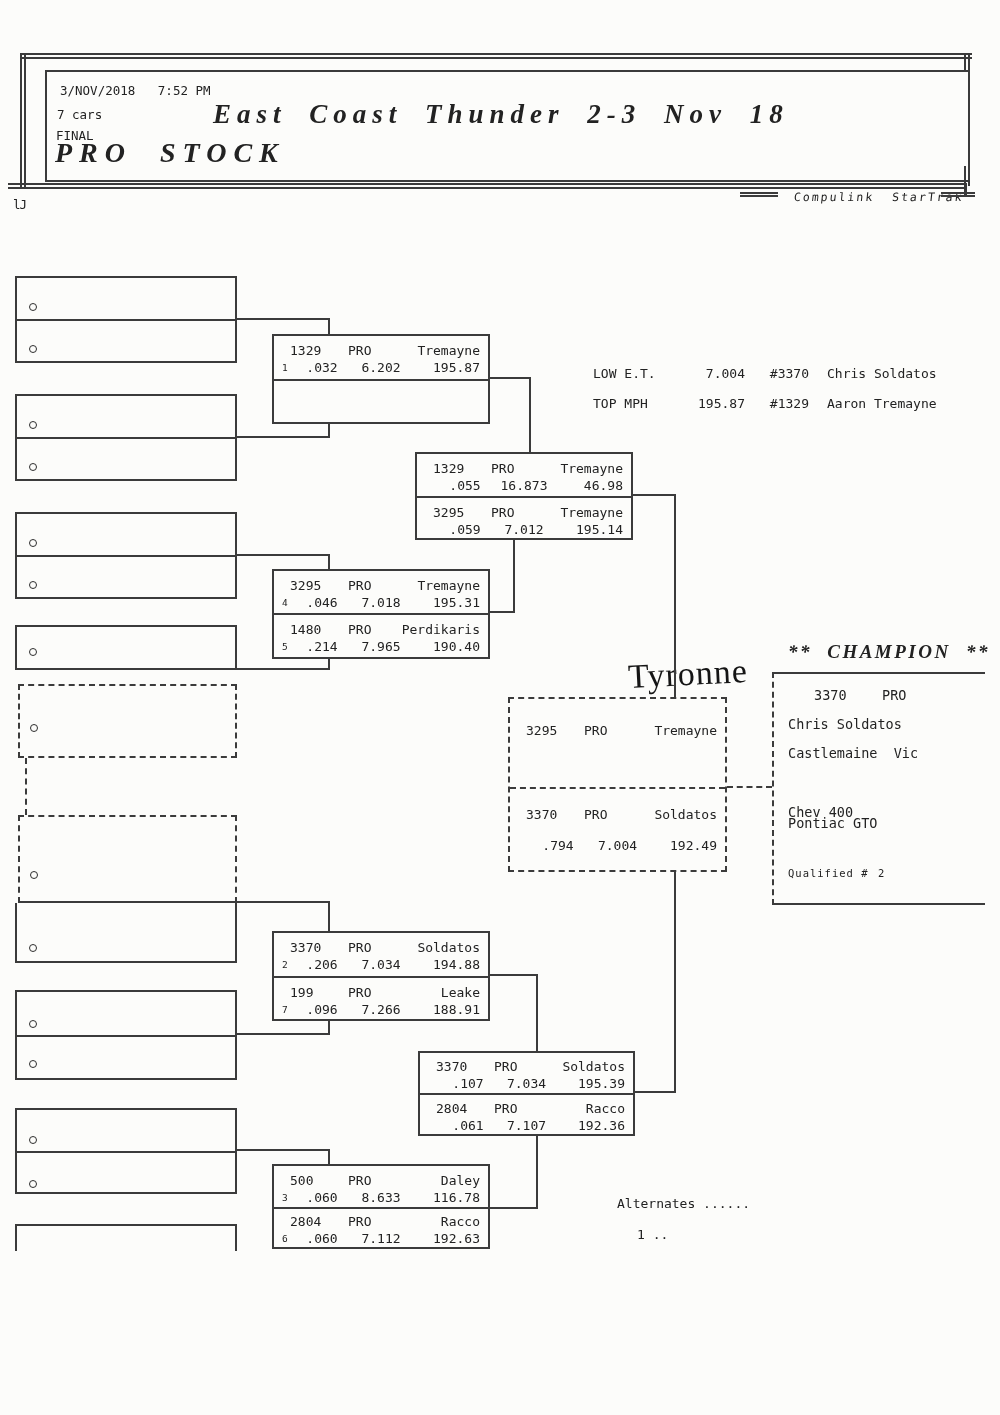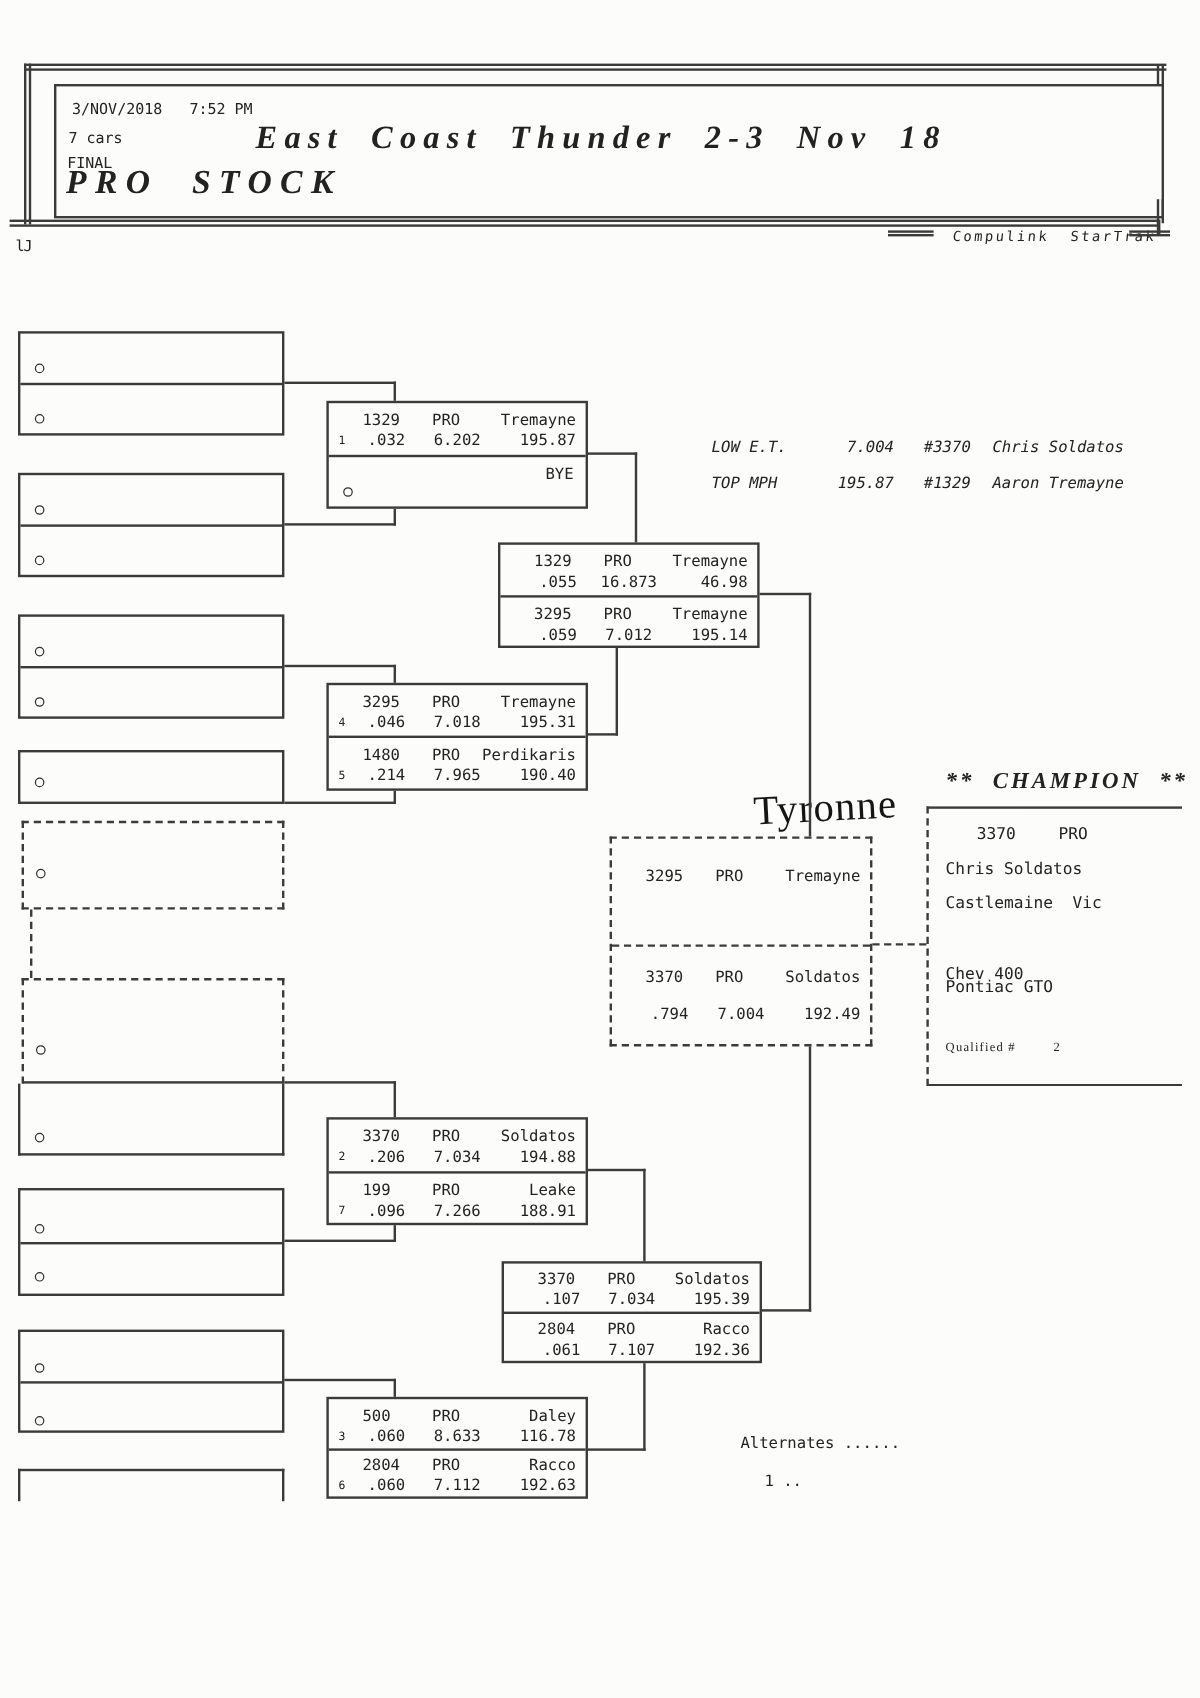--- a/index.html
+++ b/index.html
@@ -31,43 +31,43 @@
   }
   .brand{font-size:11.5px;letter-spacing:2px;transform:skewX(-6deg);white-space:pre;}
   
   .box{position:absolute;border:2px solid var(--line);box-sizing:border-box;background:transparent;}
   .dashed{border-style:dashed;}
   .slot{position:relative;box-sizing:border-box;}
   .divb{border-bottom:2px solid var(--line);}
   .divb-dash{border-bottom:2px dashed var(--line);}
   .o{position:absolute;width:8px;height:8px;border:1.8px solid #2e2e2e;border-radius:50%;box-sizing:border-box;}
   .conn{position:absolute;box-sizing:border-box;}
-  .r1{display:flex;align-items:center;font-size:13px;line-height:15px;padding:7px 8px 0 28px;white-space:nowrap;}
+  .r1{display:flex;align-items:center;font-size:13px;line-height:15px;padding:7px 8px 0 16px;white-space:nowrap;}
   .r1 .num{min-width:58px;}
   .r1 .name{margin-left:auto;}
   .r2{display:flex;align-items:baseline;font-size:13px;line-height:15px;padding:2px 8px 0 8px;white-space:nowrap;}
   .r2 .q{width:16px;font-size:9.5px;align-self:center;}
   .r2 .rt{width:48px;text-align:center;}
   .r2 .et{flex:1;text-align:center;}
   .r2 .mph{width:64px;text-align:right;}
   .bye-row{display:flex;justify-content:flex-end;font-size:13px;line-height:15px;padding:7px 10px 0 8px;}
   
   .final-r1{padding-top:24px;}
   .final-r2{margin-top:14px;}
   
   .champ-heading{
     font-family:"Liberation Serif",serif;font-weight:bold;font-style:italic;
     font-size:19px;letter-spacing:2.5px;word-spacing:8px;white-space:nowrap;
   }
   .champ-box{position:absolute;left:772px;top:672px;width:213px;height:233px;box-sizing:border-box;
     border-top:2px solid var(--line);border-bottom:2px solid var(--line);border-left:2px dashed var(--line);}
   .champ-line{position:absolute;font-size:13.5px;line-height:15px;white-space:pre;}
-  .champ-q{font-size:10.5px;letter-spacing:1px;font-family:Liberation Serif, serif;}
-  
-  .stat-row{position:absolute;display:flex;font-size:13px;line-height:15px;white-space:pre;font-style:italic;}
+  .champ-q{font-size:10.5px;letter-spacing:1px;}
+  
+  .stat-row{position:absolute;display:flex;font-size:13px;line-height:15px;white-space:pre;}
   .s-label{width:100px;}
   .s-val{width:52px;text-align:right;}
   .s-car{width:64px;text-align:right;}
   .s-drv{margin-left:18px;}
   
   .handwriting{
     position:absolute;left:628px;top:655px;
     font-family:cursive;
     font-size:34px;transform:rotate(-3deg);color:#151515;letter-spacing:1px;
   }
@@ -156,26 +156,20 @@
       <span class="num">1329</span>
       <span class="cls">PRO</span>
       <span class="name">Tremayne</span>
     </div>
     <div class="r2">
       <span class="q">1</span>
       <span class="rt">.032</span>
       <span class="et">6.202</span>
       <span class="mph">195.87</span>
     </div>
-  </div>
-  <div class="slot" style="height:43px;">
-    <div class="bye-row">
-        <span>BYE</span>
-      </div>
-    <div class="o" style="left:12px;top:25px;"></div>
   </div>
 </div>
 
 <div class="box" style="left:272px;top:569px;width:218px;height:90px;">
   <div class="slot divb" style="height:44px;">
     <div class="r1">
       <span class="num">3295</span>
       <span class="cls">PRO</span>
       <span class="name">Tremayne</span>
     </div>

